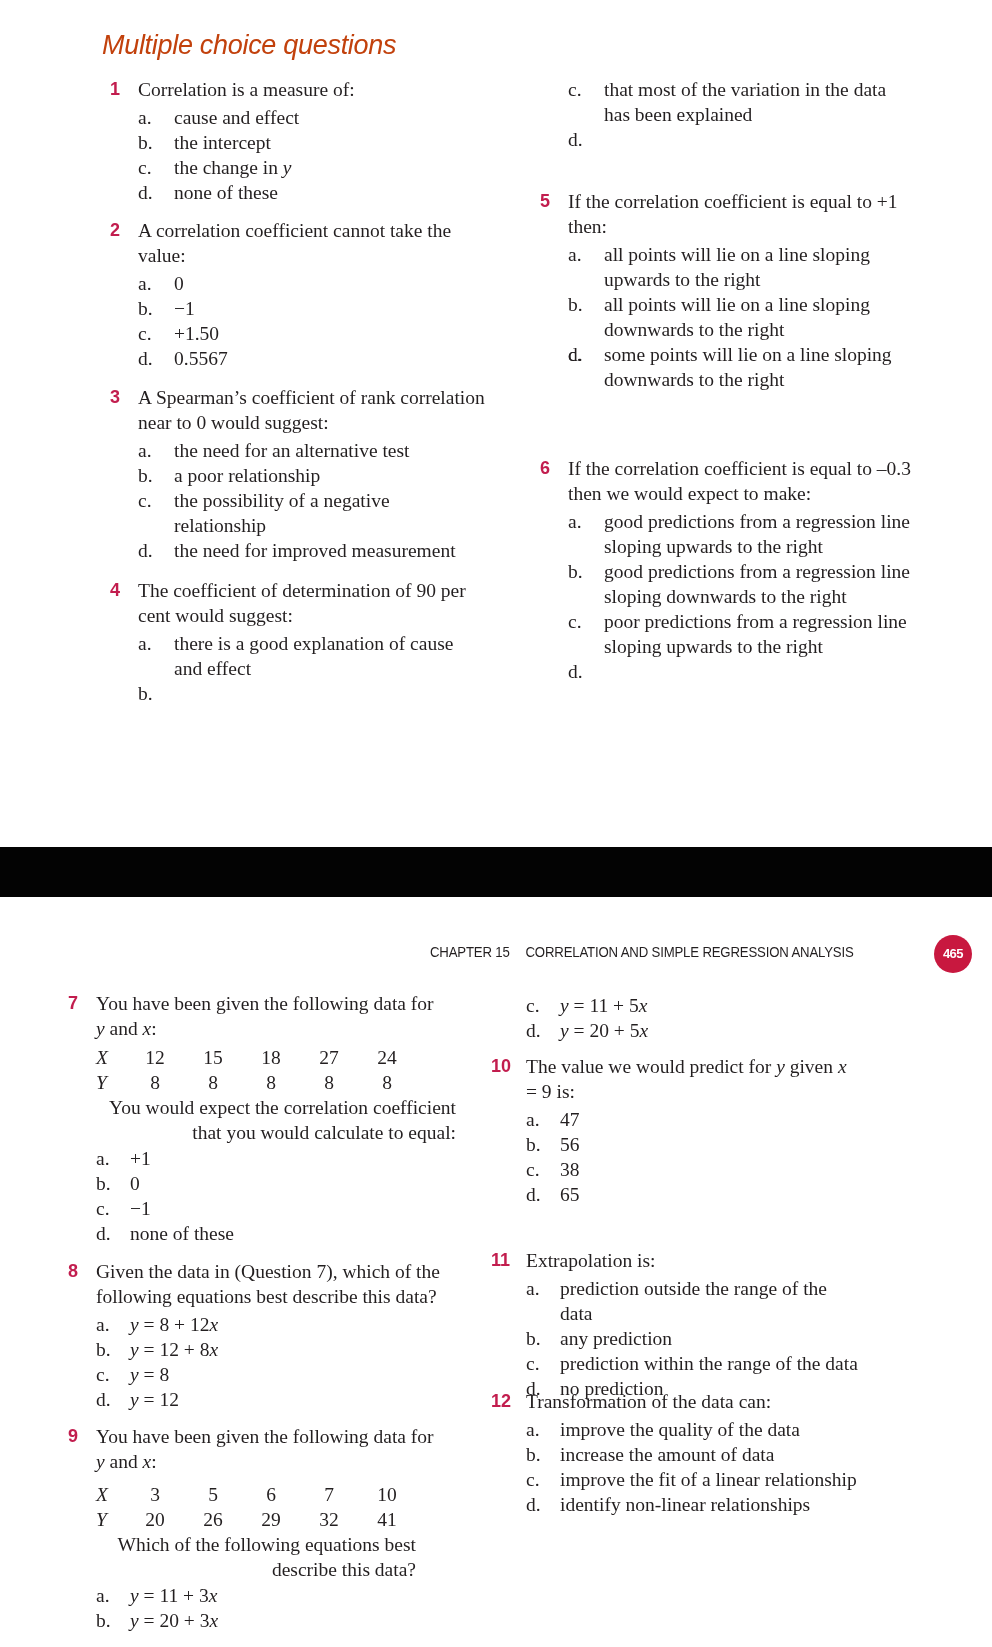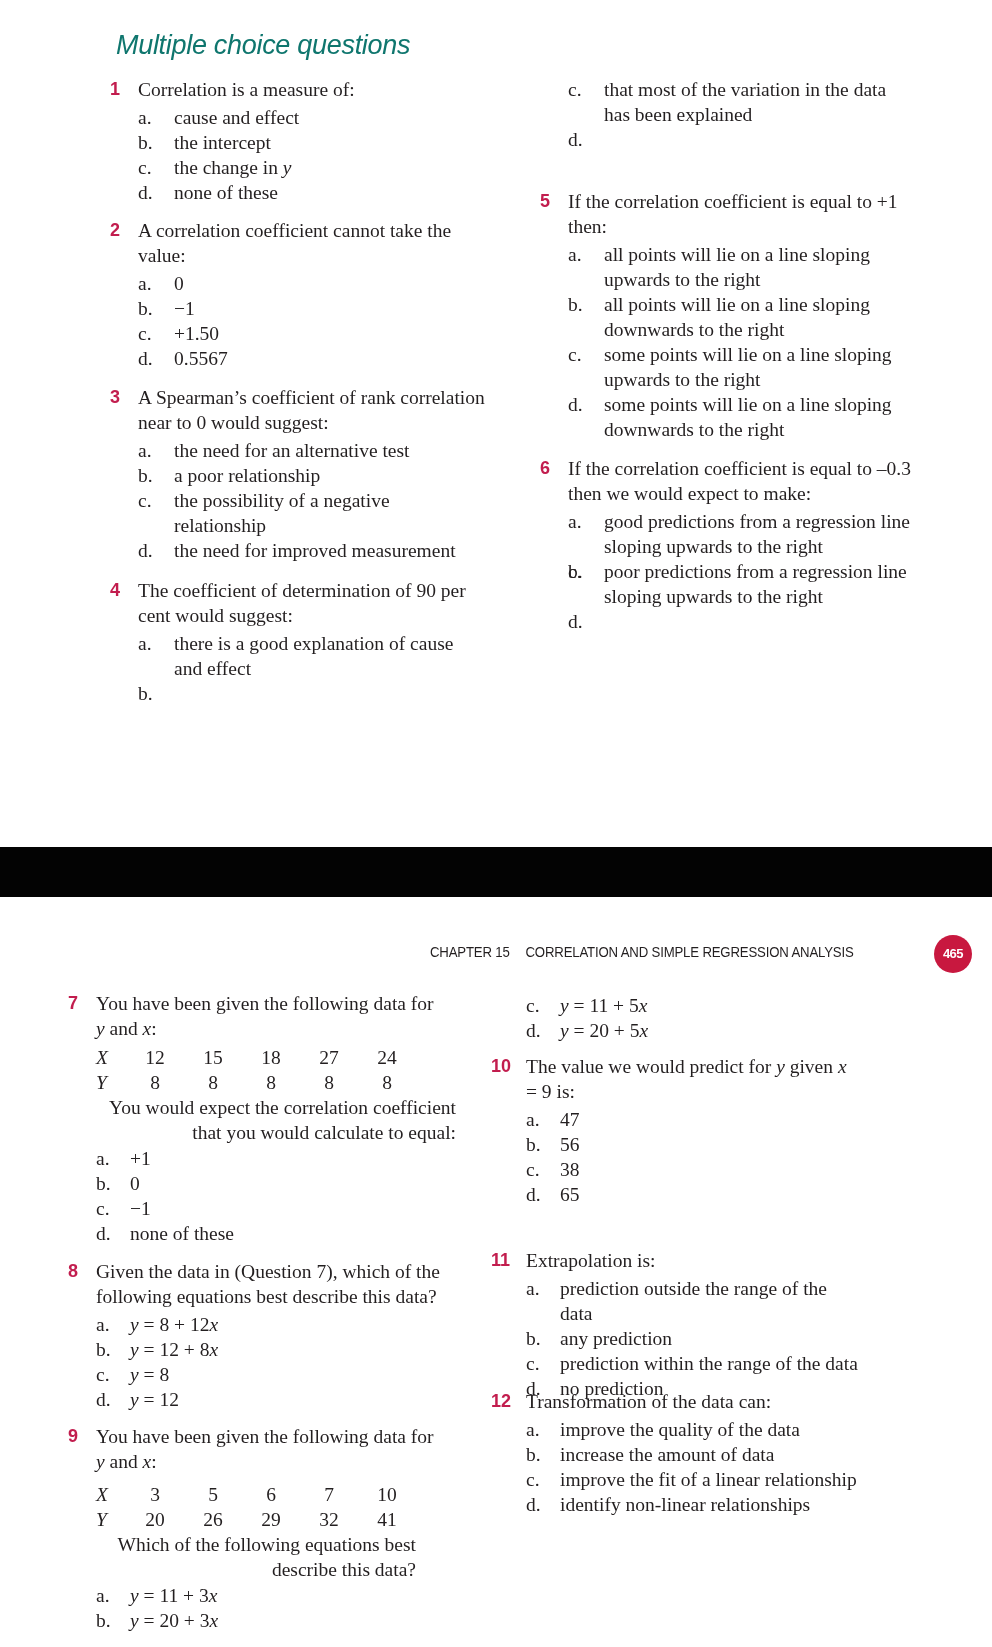--- a/index.html
+++ b/index.html
@@ -1,19 +1,19 @@
 <!DOCTYPE html>
 <html><head>
 <meta charset="utf-8">
 <style>
   html, body { margin:0; padding:0; background:#fff; }
   body { width:992px; height:1647px; position:relative; overflow:hidden;
          font-family:"Liberation Serif", "DejaVu Serif", serif; color:#231f20; }
-  .title { position:absolute; left:116px; top:30px; font-family:"Liberation Sans", sans-serif;
-           font-style:italic; font-size:27px; color:#0f766e; letter-spacing:-0.3px; margin:0; font-weight:normal; }
+  .title { position:absolute; left:102px; top:30px; font-family:"Liberation Sans", sans-serif;
+           font-style:italic; font-size:27px; color:#c2410c; letter-spacing:-0.3px; margin:0; font-weight:normal; }
   .q { position:absolute; font-size:19.5px; line-height:25px; }
   .q .qhead { position:relative; padding-left:28px; }
   .q .num { position:absolute; left:0; top:0; font-family:"Liberation Sans", sans-serif; font-weight:bold;
             color:#c21d4e; font-size:18px; }
   .q.wide .qhead { padding-left:36px; }
   .opts { list-style:none; margin:4px 0 0 0; padding:0 0 0 28px; }
   .q.wide .opts { padding-left:36px; }
   .opt { position:relative; padding-left:36px; }
   .opt .lbl { position:absolute; left:0; top:0; }
   .opts.cont { margin-top:0; }
@@ -77,30 +77,30 @@
     <li class="opt" style="width:310px"><span class="lbl">c.</span><span>that most of the variation in the data has been explained</span></li>
     <li class="opt" style="width:270px"><span class="lbl">d.</span></li>
   </ul>
 </div>
 
 <div class="q" style="left:540px;top:189px;width:400px;">
   <div class="qhead" style="width:350px"><span class="num">5</span><span>If the correlation coefficient is equal to +1 then:</span></div>
   <ul class="opts" style="margin-top:3px">
     <li class="opt" style="width:300px"><span class="lbl">a.</span><span>all points will lie on a line sloping upwards to the right</span></li>
     <li class="opt" style="width:300px"><span class="lbl">b.</span><span>all points will lie on a line sloping downwards to the right</span></li>
-    <li class="opt" style="width:320px"><span class="lbl">c.</span><span>some points will lie on a line sloping upwards to the right</span></li>
+    <li class="opt" style="width:320px"><span class="lbl">c.</span></li>
     <li class="opt" style="width:320px"><span class="lbl">d.</span><span>some points will lie on a line sloping downwards to the right</span></li>
   </ul>
 </div>
 
 <div class="q" style="left:540px;top:456px;width:400px;">
   <div class="qhead" style="width:350px"><span class="num">6</span><span>If the correlation coefficient is equal to –0.3 then we would expect to make:</span></div>
   <ul class="opts" style="margin-top:3px">
     <li class="opt" style="width:320px"><span class="lbl">a.</span><span>good predictions from a regression line sloping upwards to the right</span></li>
-    <li class="opt" style="width:330px"><span class="lbl">b.</span></li>
+    <li class="opt" style="width:330px"><span class="lbl">b.</span><span>good predictions from a regression line sloping downwards to the right</span></li>
     <li class="opt" style="width:320px"><span class="lbl">c.</span><span>poor predictions from a regression line sloping upwards to the right</span></li>
     <li class="opt" style="width:330px"><span class="lbl">d.</span></li>
   </ul>
 </div>
 
 <div class="blackbar"></div>
 
 <div class="running-head">
   <span>CHAPTER 15</span><span class="gap"></span><span>CORRELATION AND SIMPLE REGRESSION ANALYSIS</span>
 </div>

